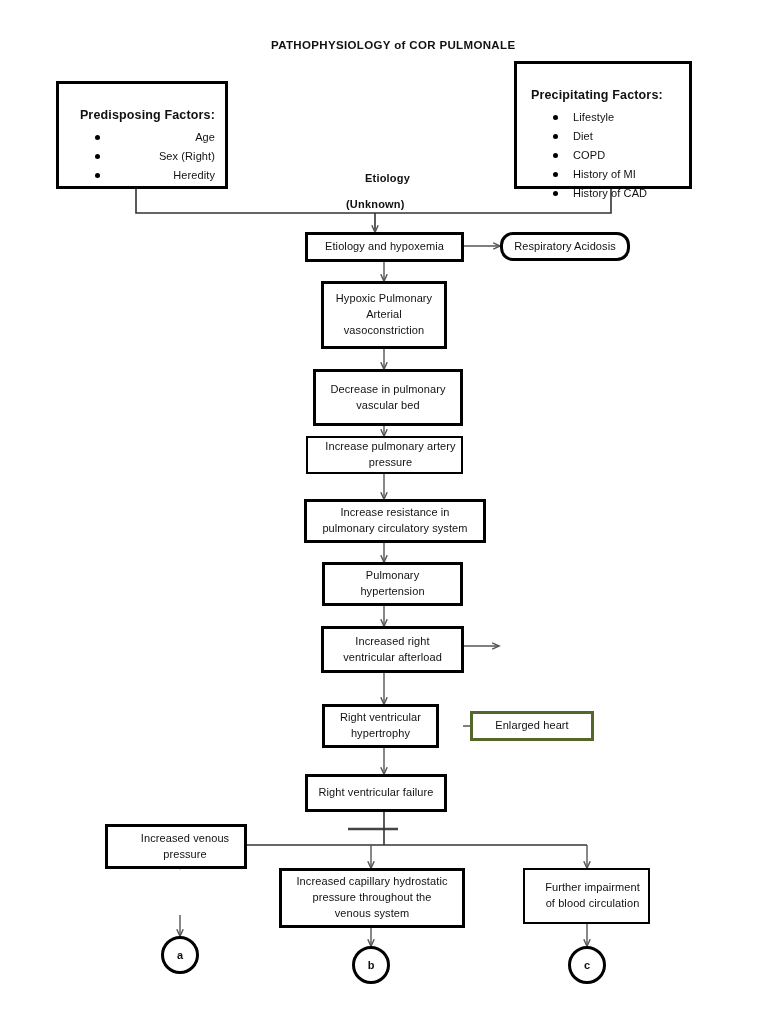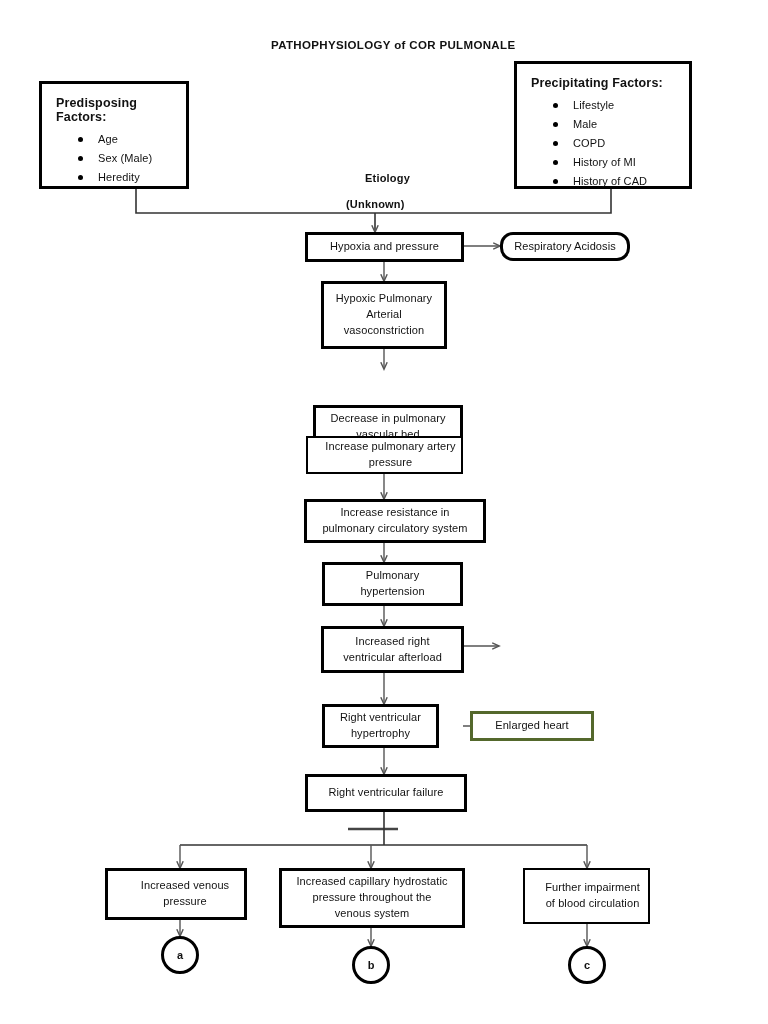--- a/index.html
+++ b/index.html
@@ -43,21 +43,21 @@
     position: absolute;
     box-sizing: border-box;
     background: #ffffff;
     border: 3px solid #000000;
     padding: 12px 10px 10px 12px;
     font-size: 11.5px;
   }
   .panel-title {
     font-weight: bold;
     font-size: 12.5px;
-    margin: 0 0 6px 2px;
+    margin: 12px 0 6px 2px;
     letter-spacing: 0.15px;
   }
   .panel ul {
     margin: 4px 0 0 0;
     padding-left: 44px;
     list-style: none;
   }
   .panel li {
     position: relative;
     font-size: 11px;
@@ -172,67 +172,67 @@
     <line x1="371" y1="845" x2="371" y2="868" marker-end="url(#ah)"></line>
     <line x1="587" y1="845" x2="587" y2="868" marker-end="url(#ah)"></line>
 
     <line x1="180" y1="915" x2="180" y2="936" marker-end="url(#ah)"></line>
     <line x1="371" y1="928" x2="371" y2="946" marker-end="url(#ah)"></line>
     <line x1="587" y1="924" x2="587" y2="946" marker-end="url(#ah)"></line>
   </svg>
 
   <div class="title" style="left:271px; top:39px;">PATHOPHYSIOLOGY of COR PULMONALE</div>
 
-  <div class="panel" style="left:39px; top:81px; width:150px; height:108px;">
+  <div class="panel" style="left:56px; top:81px; width:172px; height:108px;text-align:right;">
     <div class="panel-title">Predisposing Factors:</div>
     <ul>
       <li>Age</li>
-      <li>Sex (Male)</li>
+      <li>Sex (Right)</li>
       <li>Heredity</li>
     </ul>
   </div>
 
   <div class="panel" style="left:514px; top:61px; width:178px; height:128px;">
     <div class="panel-title">Precipitating Factors:</div>
     <ul>
       <li>Lifestyle</li>
-      <li>Male</li>
+      <li>Diet</li>
       <li>COPD</li>
       <li>History of MI</li>
       <li>History of CAD</li>
     </ul>
   </div>
 
   <div class="label" style="left:365px; top:172px;">Etiology</div>
   <div class="label" style="left:346px; top:198px;">(Unknown)</div>
 
-  <div class="node thick" style="left:305px; top:232px; width:159px; height:30px;">Hypoxia and pressure</div>
+  <div class="node thick" style="left:305px; top:232px; width:159px; height:30px;">Etiology and hypoxemia</div>
 
   <div class="node thick" style="left:500px; top:232px; width:130px; height:29px;border-radius:13px;">Respiratory Acidosis</div>
 
   <div class="node thick" style="left:321px; top:281px; width:126px; height:68px;">Hypoxic Pulmonary<br>Arterial<br>vasoconstriction</div>
 
-  <div class="node thick" style="left:313px; top:369px; width:150px; height:43px;margin-top:36px;">Decrease in pulmonary<br>vascular bed</div>
+  <div class="node thick" style="left:313px; top:369px; width:150px; height:57px;">Decrease in pulmonary<br>vascular bed</div>
 
   <div class="node thin" style="left:306px; top:436px; width:157px; height:38px;">Increase pulmonary artery<br>pressure</div>
 
   <div class="node thick" style="left:304px; top:499px; width:182px; height:44px;">Increase resistance in<br>pulmonary circulatory system</div>
 
   <div class="node thick" style="left:322px; top:562px; width:141px; height:44px;">Pulmonary<br>hypertension</div>
 
   <div class="node thick" style="left:321px; top:626px; width:143px; height:47px;">Increased right<br>ventricular afterload</div>
 
 
   <div class="node thick" style="left:322px; top:704px; width:117px; height:44px;">Right ventricular<br>hypertrophy</div>
 
   <div class="node olive" style="left:470px; top:711px; width:124px; height:30px;">Enlarged heart</div>
 
-  <div class="node thick" style="left:305px; top:774px; width:162px; height:38px;">Right ventricular failure</div>
-
-  <div class="node thick" style="left:105px; top:868px; width:142px; height:52px;padding-left:22px;">Increased venous<br>pressure</div>
+  <div class="node thick" style="left:305px; top:774px; width:142px; height:38px;">Right ventricular failure</div>
+
+  <div class="node thick" style="left:105px; top:824px; width:142px; height:45px;padding-left:22px;">Increased venous<br>pressure</div>
 
   <div class="node thick" style="left:279px; top:868px; width:186px; height:60px;">Increased capillary hydrostatic<br>pressure throughout the<br>venous system</div>
 
   <div class="node thin" style="left:523px; top:868px; width:127px; height:56px;">Further impairment<br>of blood circulation</div>
 
   <div class="circ" style="left:161px; top:936px;">a</div>
   <div class="circ" style="left:352px; top:946px;">b</div>
   <div class="circ" style="left:568px; top:946px;">c</div>
 
 </div>

